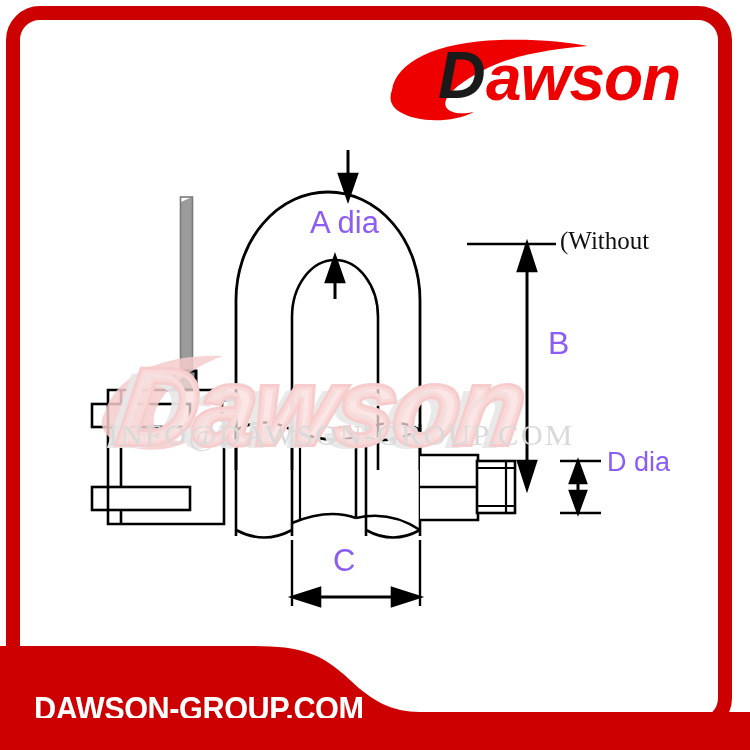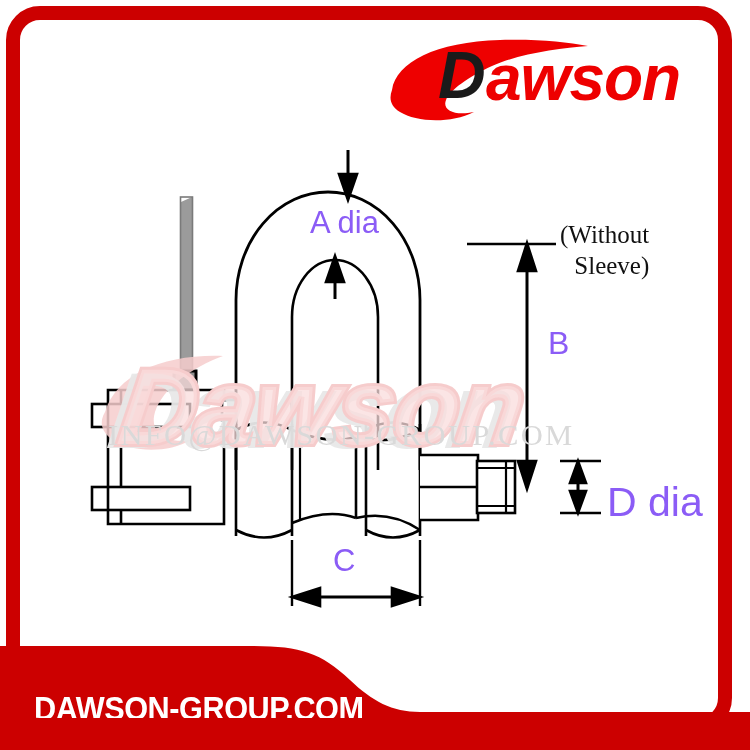--- a/index.html
+++ b/index.html
@@ -110,31 +110,30 @@
     top: 325px;
     font-size: 32px;
   }
   #lbl-c {
     left: 333px;
     top: 543px;
     font-size: 31px;
   }
   #lbl-d {
     left: 607px;
-    top: 479px;
-    font-size: 41px;
+    top: 447px;
+    font-size: 27px;
   }
   #lbl-sleeve {
     left: 560px;
-    top: 219px;
+    top: 225px;
     font-family: "Liberation Serif", serif;
     font-size: 25px;
     line-height: 31px;
     color: #111111;
-    text-align: right;
   }
   #lbl-sleeve div { display:block; }
 </style>
 </head>
 <body>
 
 <div id="page">
 
   <svg id="drawing" viewBox="0 0 750 750">
     <defs>
@@ -242,18 +241,17 @@
   </svg>
   <div id="bottom-banner-text">DAWSON-GROUP.COM</div>
 
   <div class="lbl" id="lbl-a">A dia</div>
   <div class="lbl" id="lbl-b">B</div>
   <div class="lbl" id="lbl-c">C</div>
   <div class="lbl" id="lbl-d">D dia</div>
 
   <div class="lbl" id="lbl-sleeve">
     <div>(Without</div>
-    <div>Sleeve)</div>
   </div>
 
   <div id="frame"></div>
 
 </div>
 
 </body></html>

